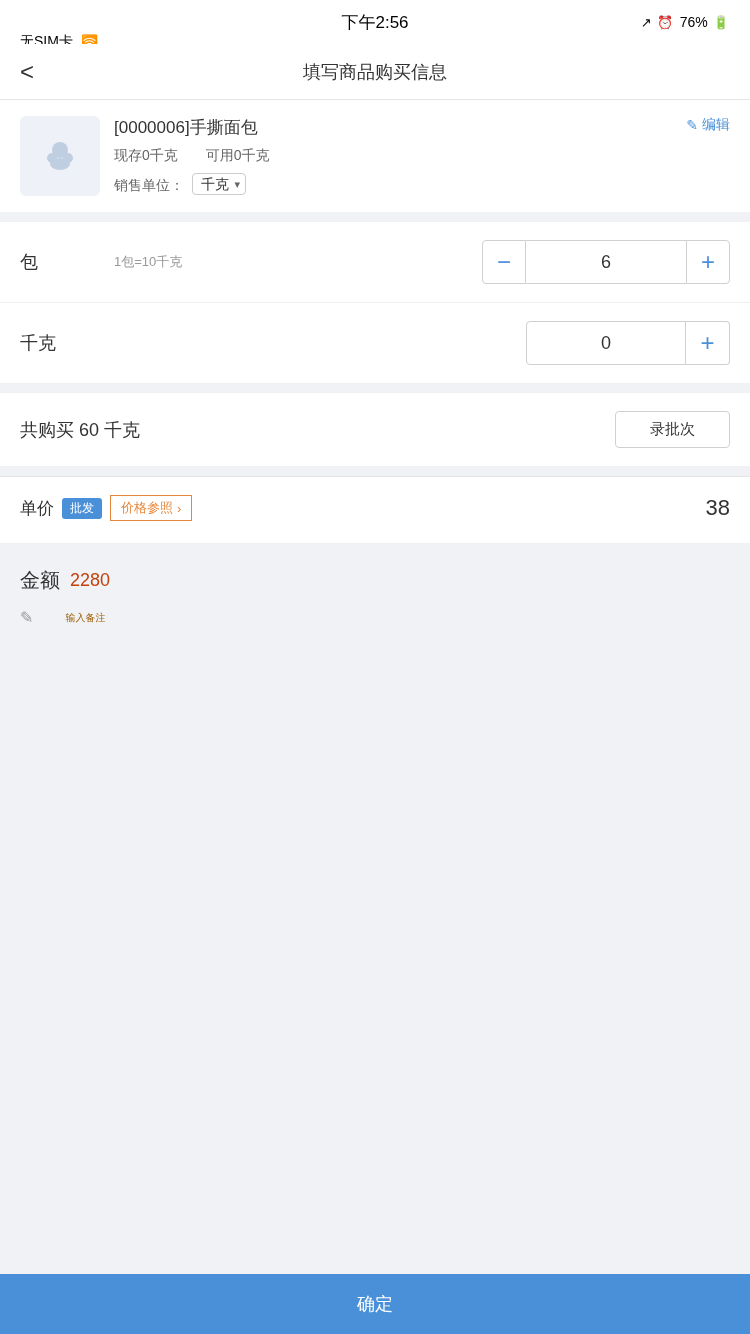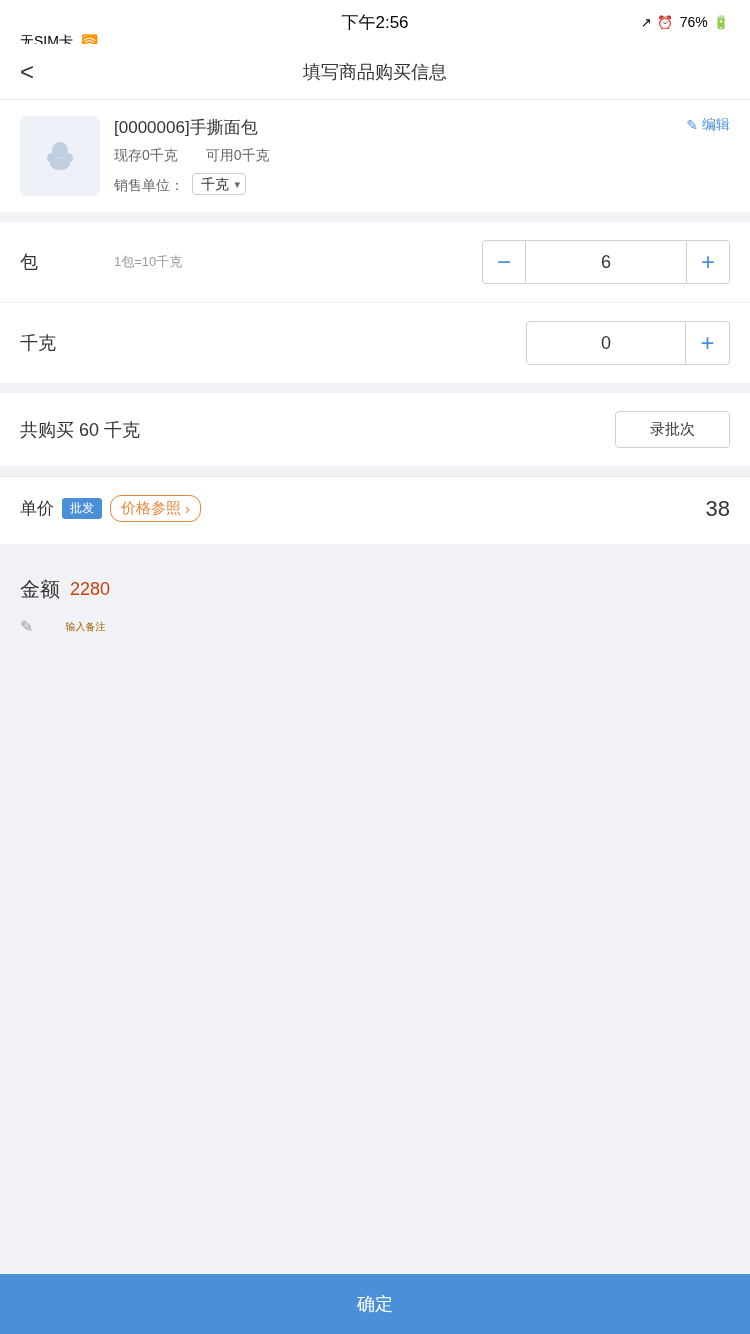--- a/index.html
+++ b/index.html
@@ -241,21 +241,21 @@
       font-size: 15px;
       color: #333;
       cursor: pointer;
       background: #fff;
     }
 
     
     .price-section {
       background: #fff;
       padding: 18px 20px;
-      margin-bottom: 12px;
+      margin-bottom: 4px;
       border-top: 1px solid #e5e5e5;
     }
     .price-row {
       display: flex;
       align-items: center;
       margin-bottom: 4px;
     }
     .price-label {
       font-size: 17px;
       color: #333;
@@ -264,23 +264,23 @@
     .price-tag {
       background: #4a90d9;
       color: #fff;
       font-size: 12px;
       padding: 2px 8px;
       border-radius: 3px;
       margin-right: 8px;
     }
     .price-ref-btn {
       border: 1px solid #e8873a;
-      border-radius: 11px;
+      border-radius: 0;
       padding: 3px 10px;
-      font-size: 15px;
+      font-size: 13px;
       color: #e8873a;
       cursor: pointer;
       background: #fff;
       display: flex;
       align-items: center;
       gap: 4px;
     }
     .price-value {
       margin-left: auto;
       font-size: 22px;

